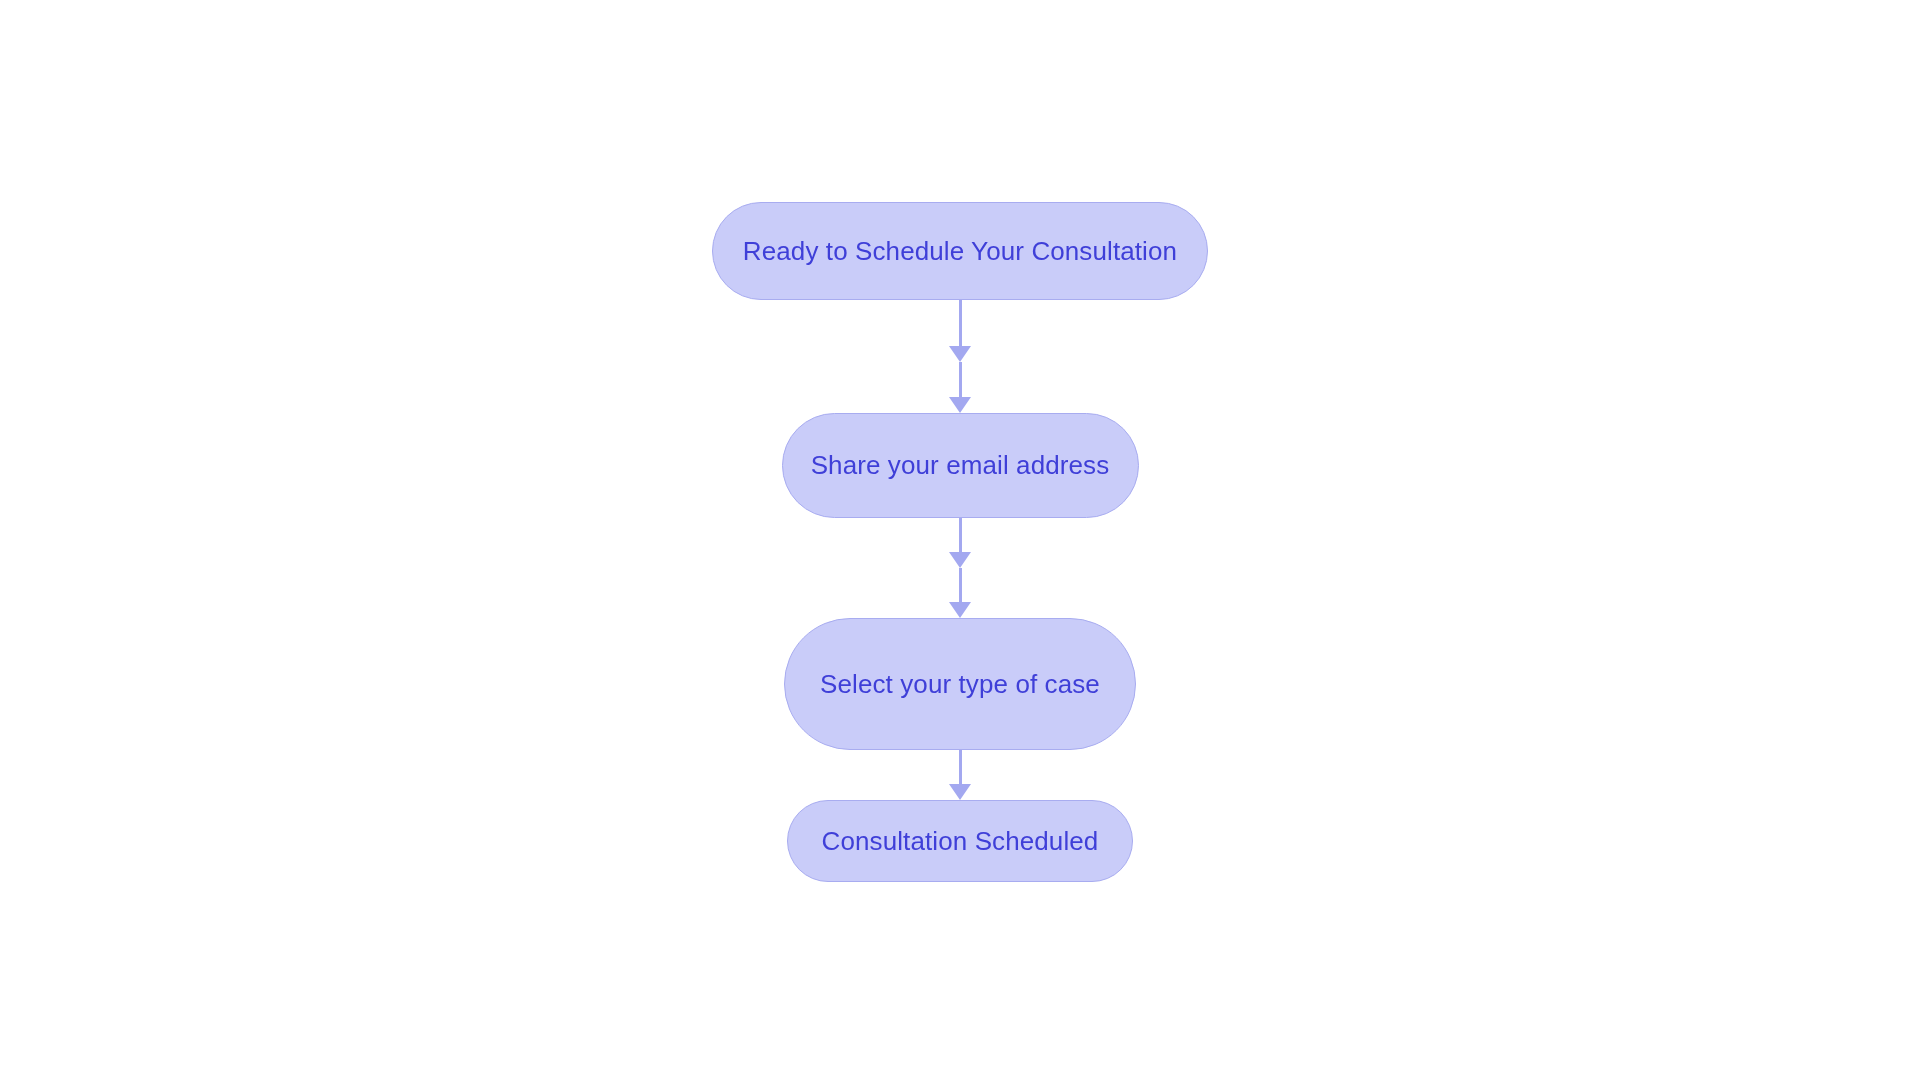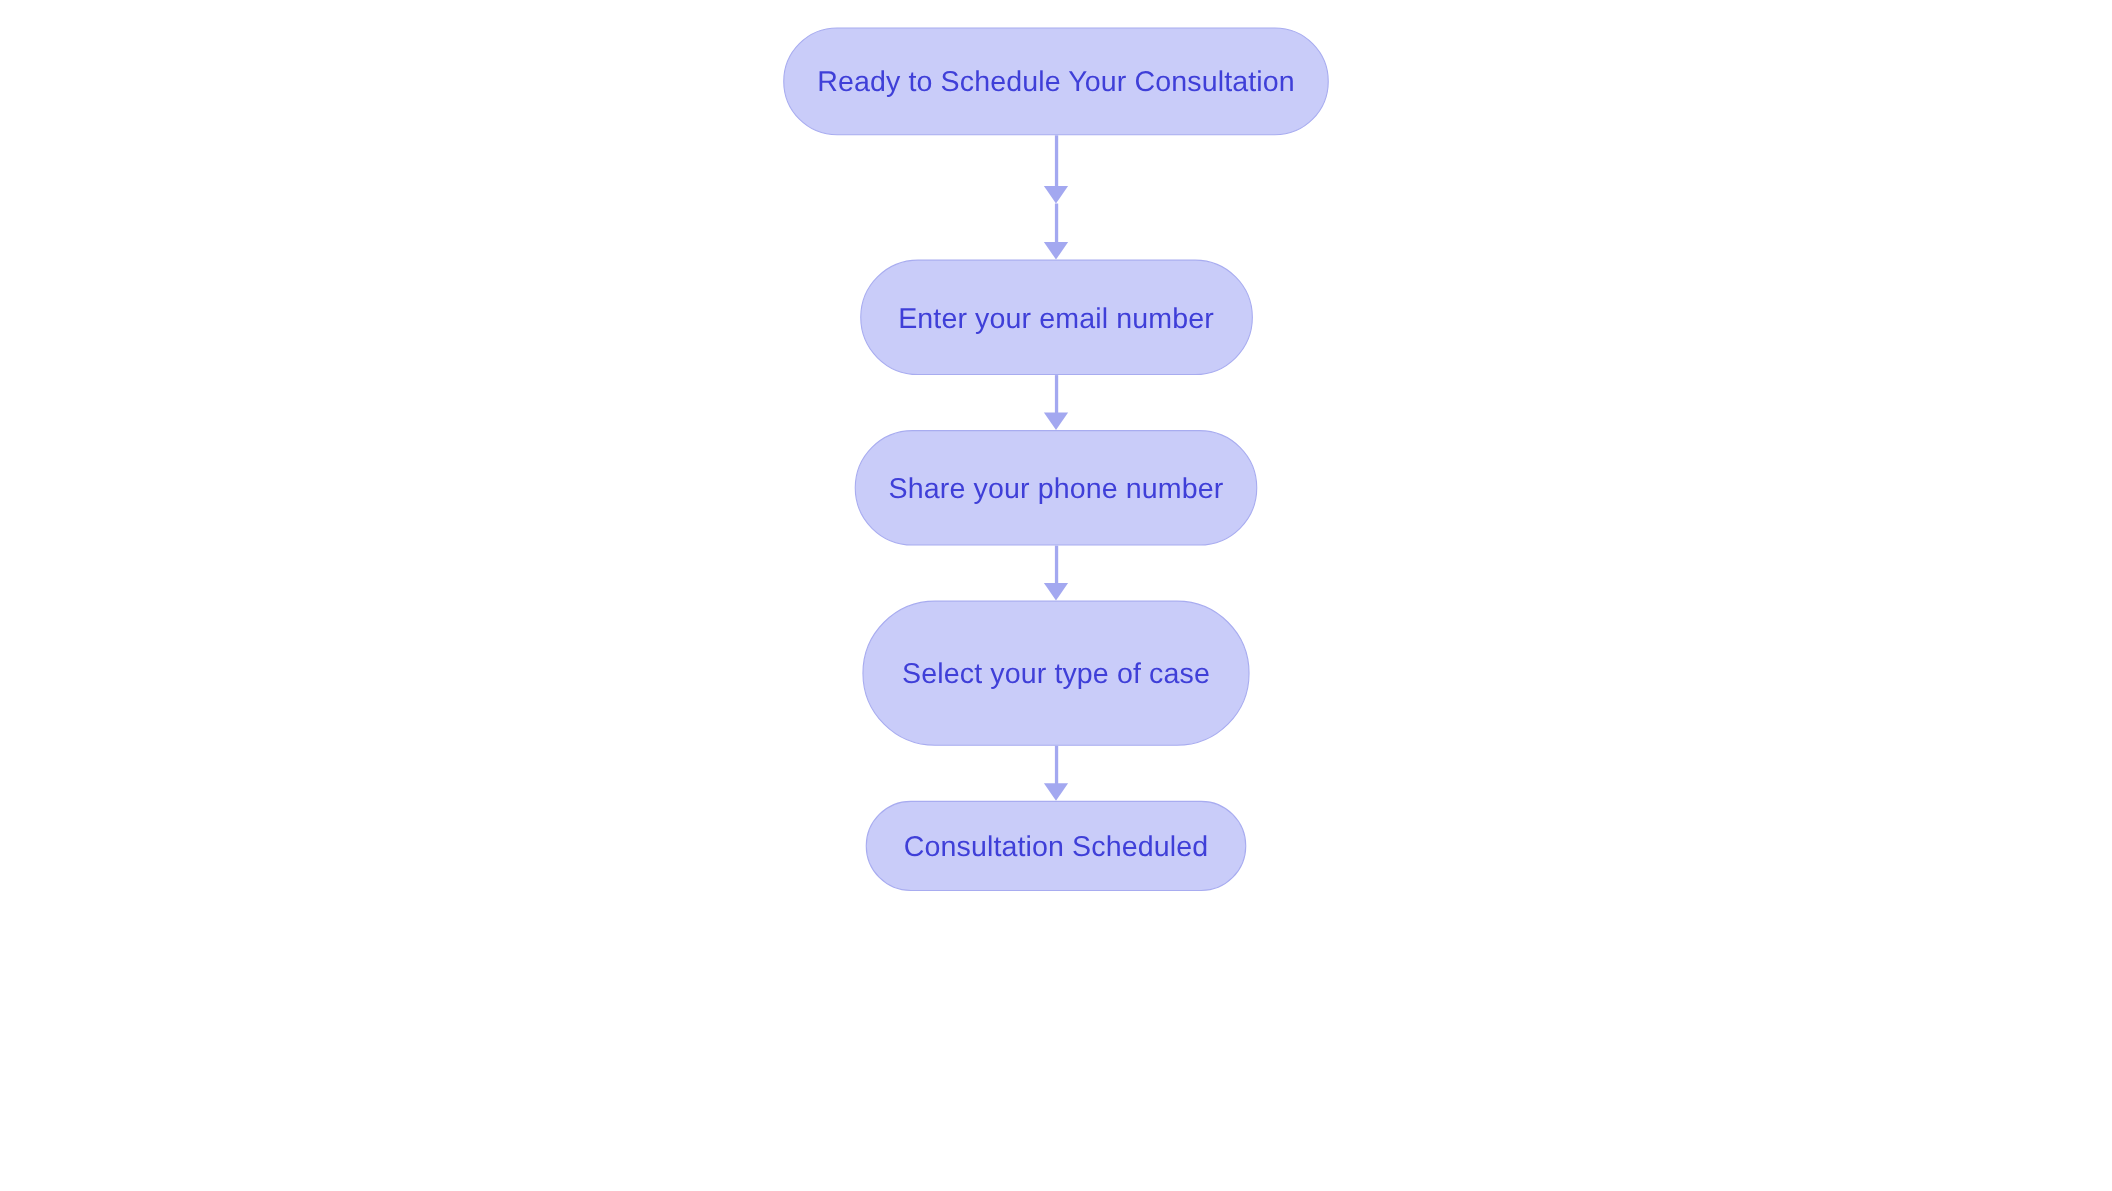--- a/index.html
+++ b/index.html
@@ -23,22 +23,22 @@
 
   .flow-column {
     position: absolute;
     left: 0;
     top: 0;
     width: 1920px;
     height: 1083px;
     display: flex;
     flex-direction: column;
     align-items: center;
-    justify-content: flex-start;
-    padding-top: 25px;
+    justify-content: center;
+    padding-top: 0;
     box-sizing: border-box;
   }
 
   .flow-node {
     box-sizing: border-box;
     display: flex;
     align-items: center;
     justify-content: center;
     background: #c9ccf9;
     border: 1px solid #a8acf0;
@@ -103,31 +103,28 @@
       <div class="connector-head"></div>
     </div>
 
 
     <div class="flow-connector c1">
       <div class="connector-line"></div>
       <div class="connector-head"></div>
     </div>
 
     <div class="flow-node n2">
-      <span>Enter your email number</span>
+      <span>Share your email address</span>
     </div>
 
     <div class="flow-connector c2">
       <div class="connector-line"></div>
       <div class="connector-head"></div>
     </div>
 
-    <div class="flow-node n3">
-      <span>Share your phone number</span>
-    </div>
 
     <div class="flow-connector c3">
       <div class="connector-line"></div>
       <div class="connector-head"></div>
     </div>
 
     <div class="flow-node n4">
       <span>Select your type of case</span>
     </div>
 

